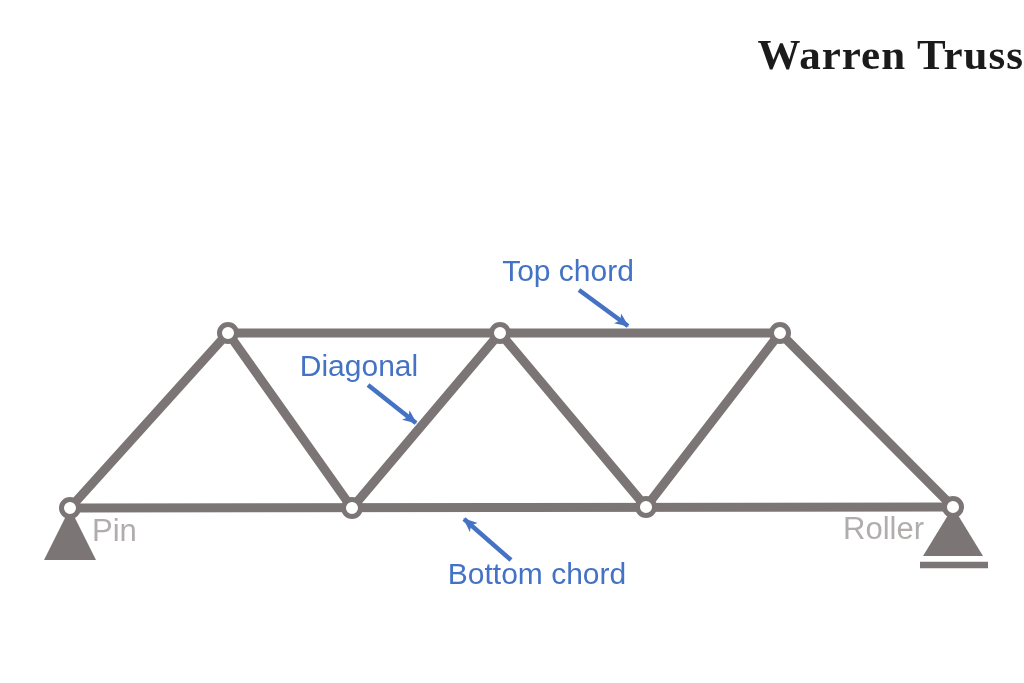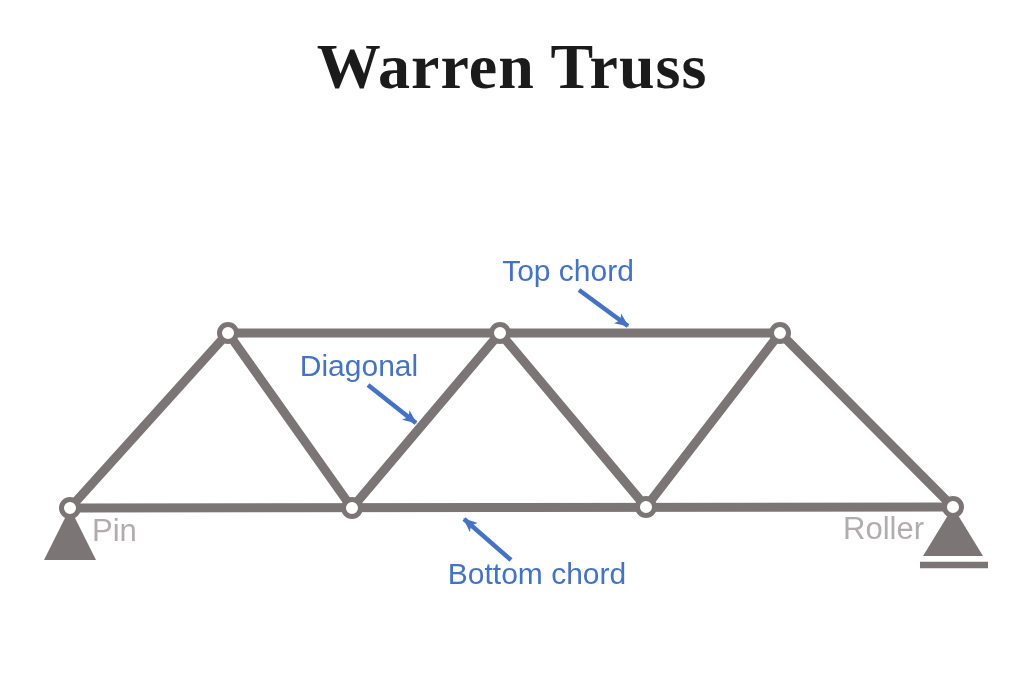--- a/index.html
+++ b/index.html
@@ -14,24 +14,24 @@
     height: 683px;
     background: #ffffff;
     overflow: hidden;
   }
   .title {
     position: absolute;
     top: 30px;
     left: 0;
     right: 0;
     margin: 0;
-    text-align: center;
+    text-align: right;
     font-family: "Liberation Serif", serif;
     font-weight: bold;
-    font-size: 64px;
+    font-size: 43px;
     letter-spacing: 1px;
     color: #1b1b1b;
   }
   .diagram-svg {
     position: absolute;
     top: 0;
     left: 0;
   }
   .annotation-text {
     font-family: "Liberation Sans", sans-serif;

